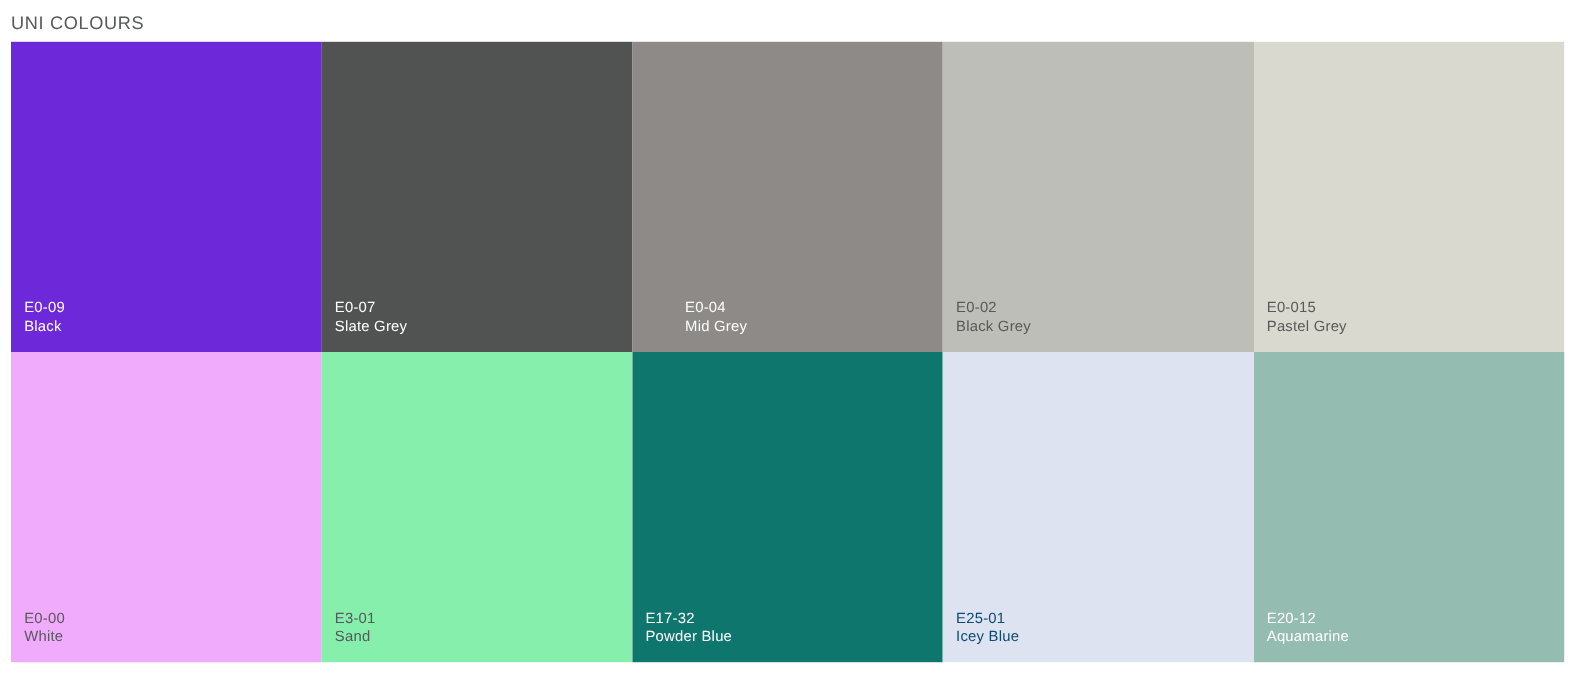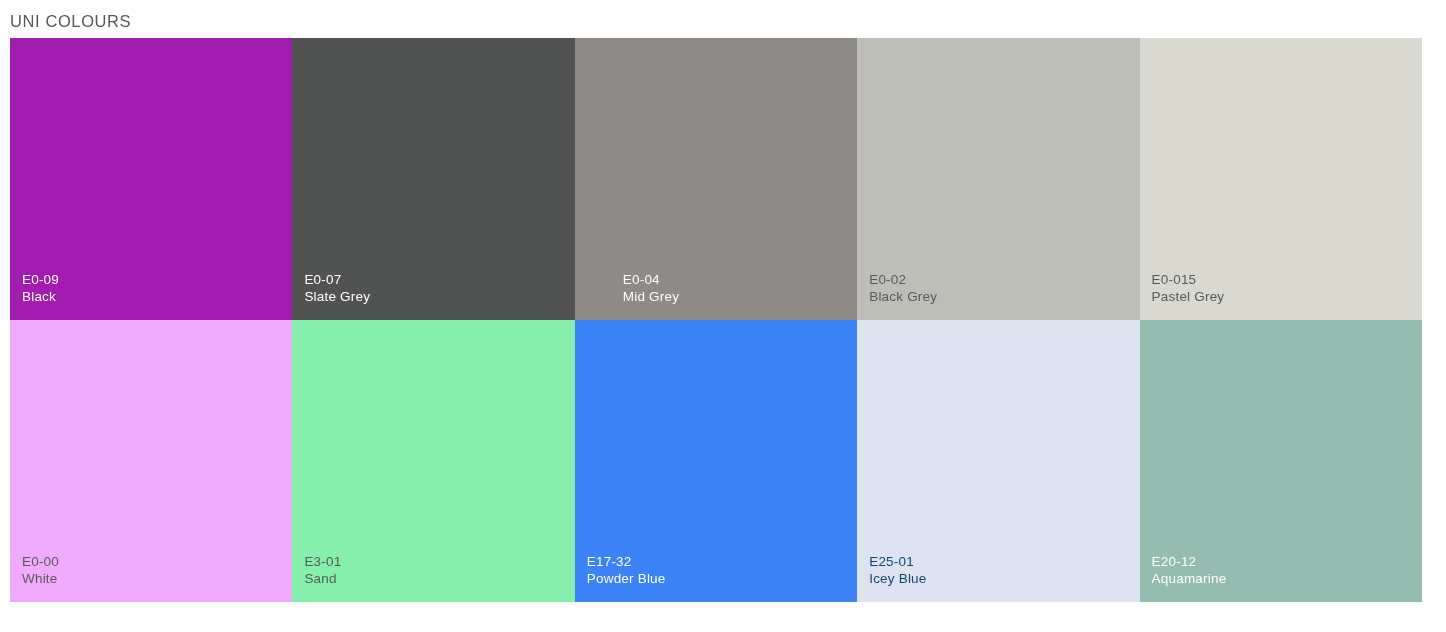--- a/index.html
+++ b/index.html
@@ -67,21 +67,21 @@
   }
 </style>
 </head>
 <body>
 
 <div class="page">
 
   <div class="page-title" style="color: rgb(88, 89, 91);">UNI COLOURS</div>
 
   <div class="palette-grid" id="palette-grid">
-      <div class="swatch" style="background: #a21caf;">
+      <div class="swatch" style="background: #6d28d9;">
         <div class="swatch-caption" style="color: rgb(255, 255, 255);">
           <span class="swatch-code">E0-09</span>
           <span class="swatch-name">Black</span>
         </div>
       </div>
       <div class="swatch" style="background: rgb(81, 83, 82);">
         <div class="swatch-caption" style="color: rgb(255, 255, 255);">
           <span class="swatch-code">E0-07</span>
           <span class="swatch-name">Slate Grey</span>
         </div>
@@ -109,21 +109,21 @@
           <span class="swatch-code">E0-00</span>
           <span class="swatch-name">White</span>
         </div>
       </div>
       <div class="swatch" style="background: #86efac;">
         <div class="swatch-caption" style="color: rgb(88, 89, 91);">
           <span class="swatch-code">E3-01</span>
           <span class="swatch-name">Sand</span>
         </div>
       </div>
-      <div class="swatch" style="background: #3b82f6;">
+      <div class="swatch" style="background: #0f766e;">
         <div class="swatch-caption" style="color: rgb(255, 255, 255);">
           <span class="swatch-code">E17-32</span>
           <span class="swatch-name">Powder Blue</span>
         </div>
       </div>
       <div class="swatch" style="background: rgb(222, 227, 241);">
         <div class="swatch-caption" style="color: #0c4a6e;">
           <span class="swatch-code">E25-01</span>
           <span class="swatch-name">Icey Blue</span>
         </div>

